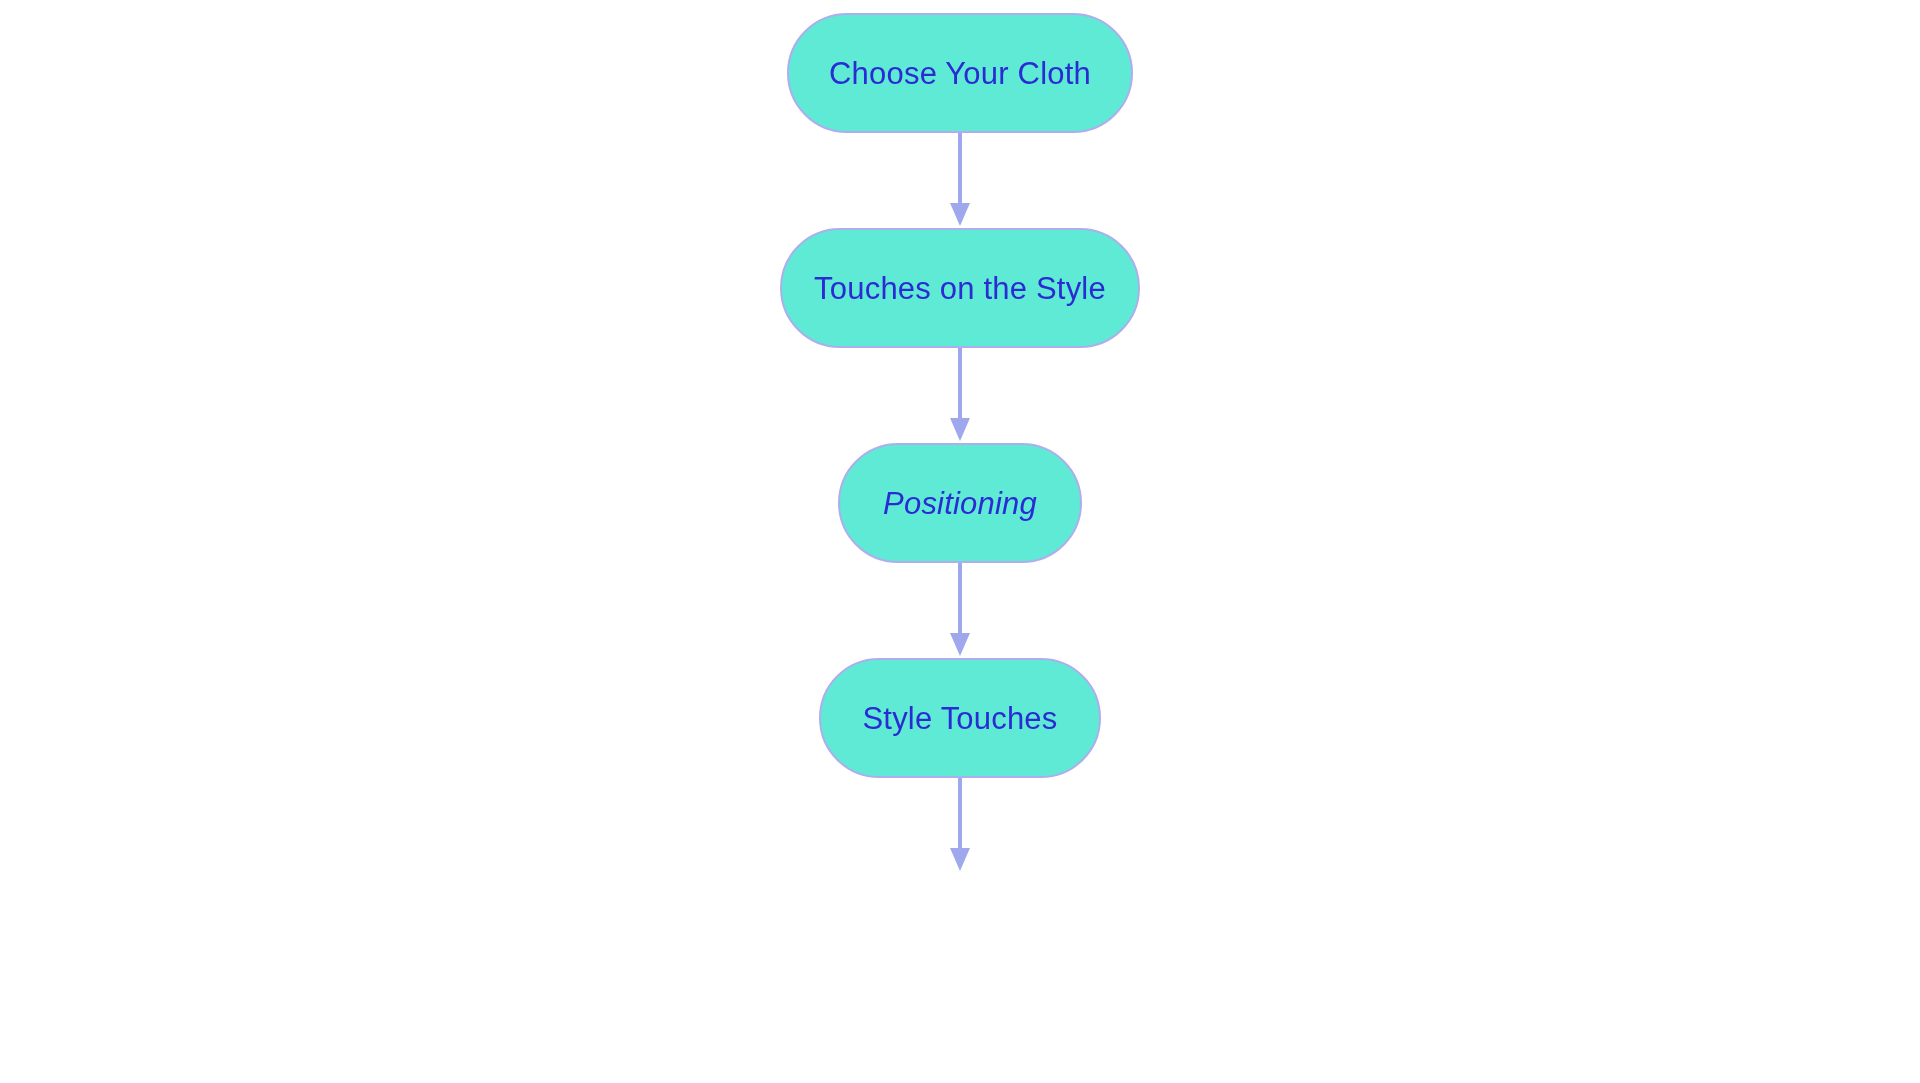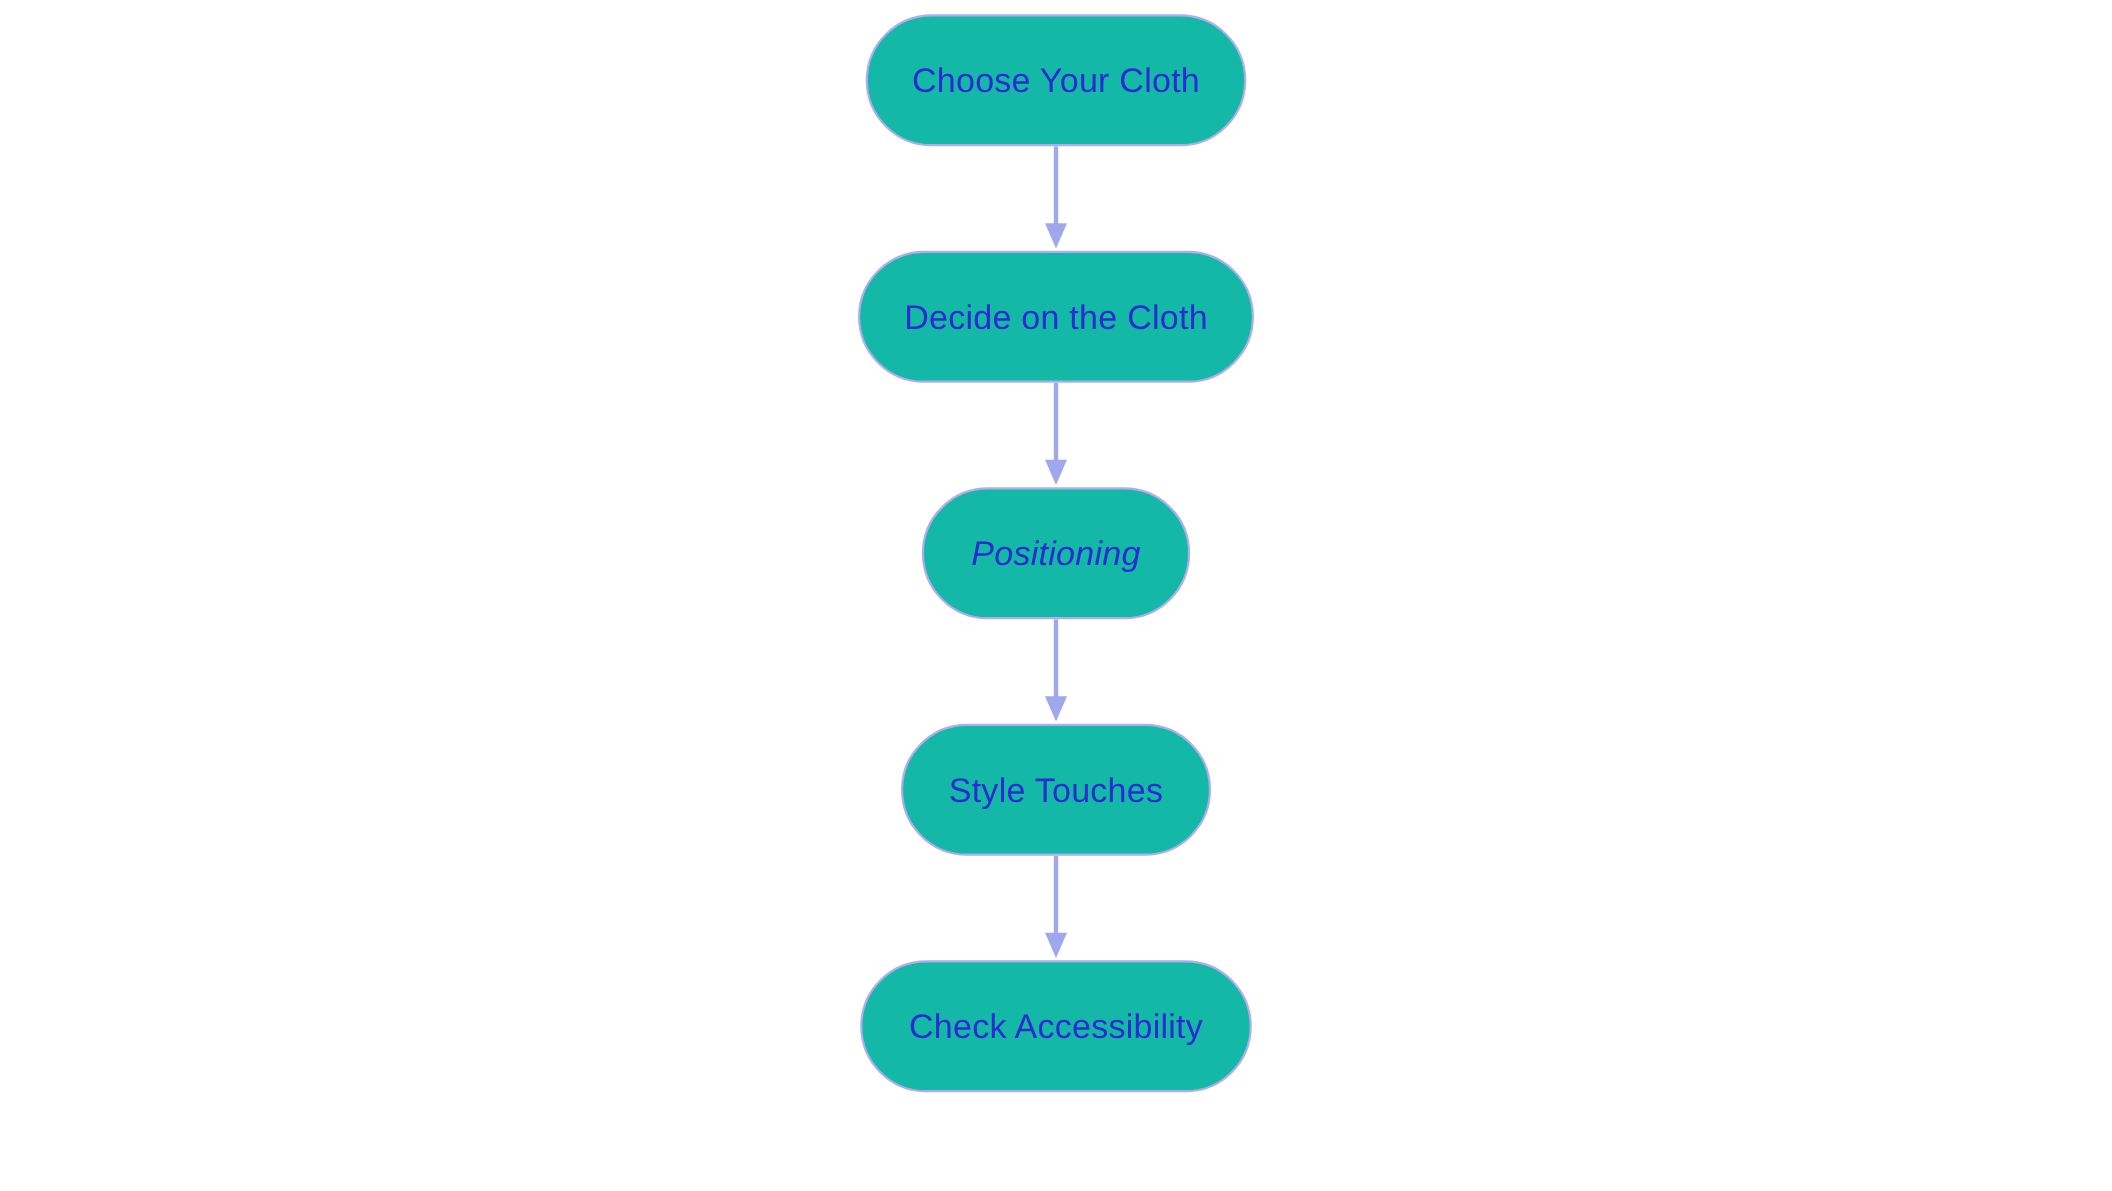--- a/index.html
+++ b/index.html
@@ -33,21 +33,21 @@
     align-items: center;
   }
 
   .node {
     box-sizing: border-box;
     display: flex;
     align-items: center;
     justify-content: center;
     height: 120px;
     border-radius: 60px;
-    background: #14b8a6;
+    background: #5eead4;
     border: 2px solid #aeaeee;
     flex: 0 0 auto;
   }
 
   .node-label {
     font-size: 31px;
     font-weight: 400;
     color: #2b2bd4;
     letter-spacing: 0.2px;
     white-space: nowrap;
@@ -82,21 +82,21 @@
     <div class="node node-w-0">
       <span class="node-label">Choose Your Cloth</span>
     </div>
 
     <svg class="connector" viewBox="0 0 40 95">
       <line x1="20" y1="0" x2="20" y2="72" stroke="#9fa8ec" stroke-width="4"></line>
       <polygon points="10,70 30,70 20,93" fill="#9fa8ec"></polygon>
     </svg>
 
     <div class="node node-w-1">
-      <span class="node-label">Decide on the Cloth</span>
+      <span class="node-label">Touches on the Style</span>
     </div>
 
     <svg class="connector" viewBox="0 0 40 95">
       <line x1="20" y1="0" x2="20" y2="72" stroke="#9fa8ec" stroke-width="4"></line>
       <polygon points="10,70 30,70 20,93" fill="#9fa8ec"></polygon>
     </svg>
 
     <div class="node node-w-2">
       <span class="node-label">Positioning</span>
     </div>
@@ -108,18 +108,15 @@
 
     <div class="node node-w-3">
       <span class="node-label">Style Touches</span>
     </div>
 
     <svg class="connector" viewBox="0 0 40 95">
       <line x1="20" y1="0" x2="20" y2="72" stroke="#9fa8ec" stroke-width="4"></line>
       <polygon points="10,70 30,70 20,93" fill="#9fa8ec"></polygon>
     </svg>
 
-    <div class="node node-w-4">
-      <span class="node-label">Check Accessibility</span>
-    </div>
 
   </div>
 </div>
 
 </body></html>

